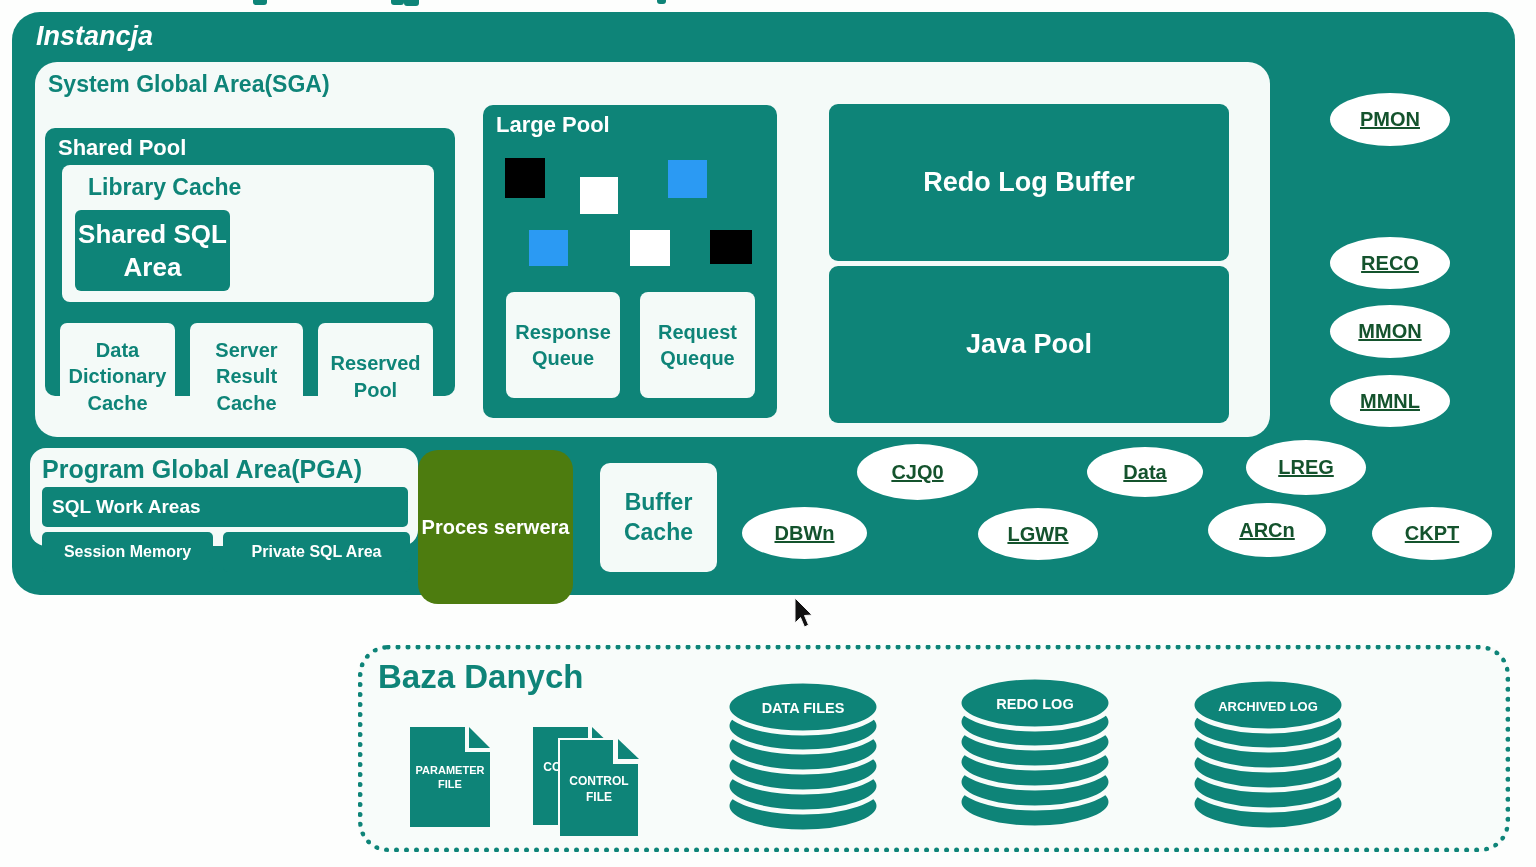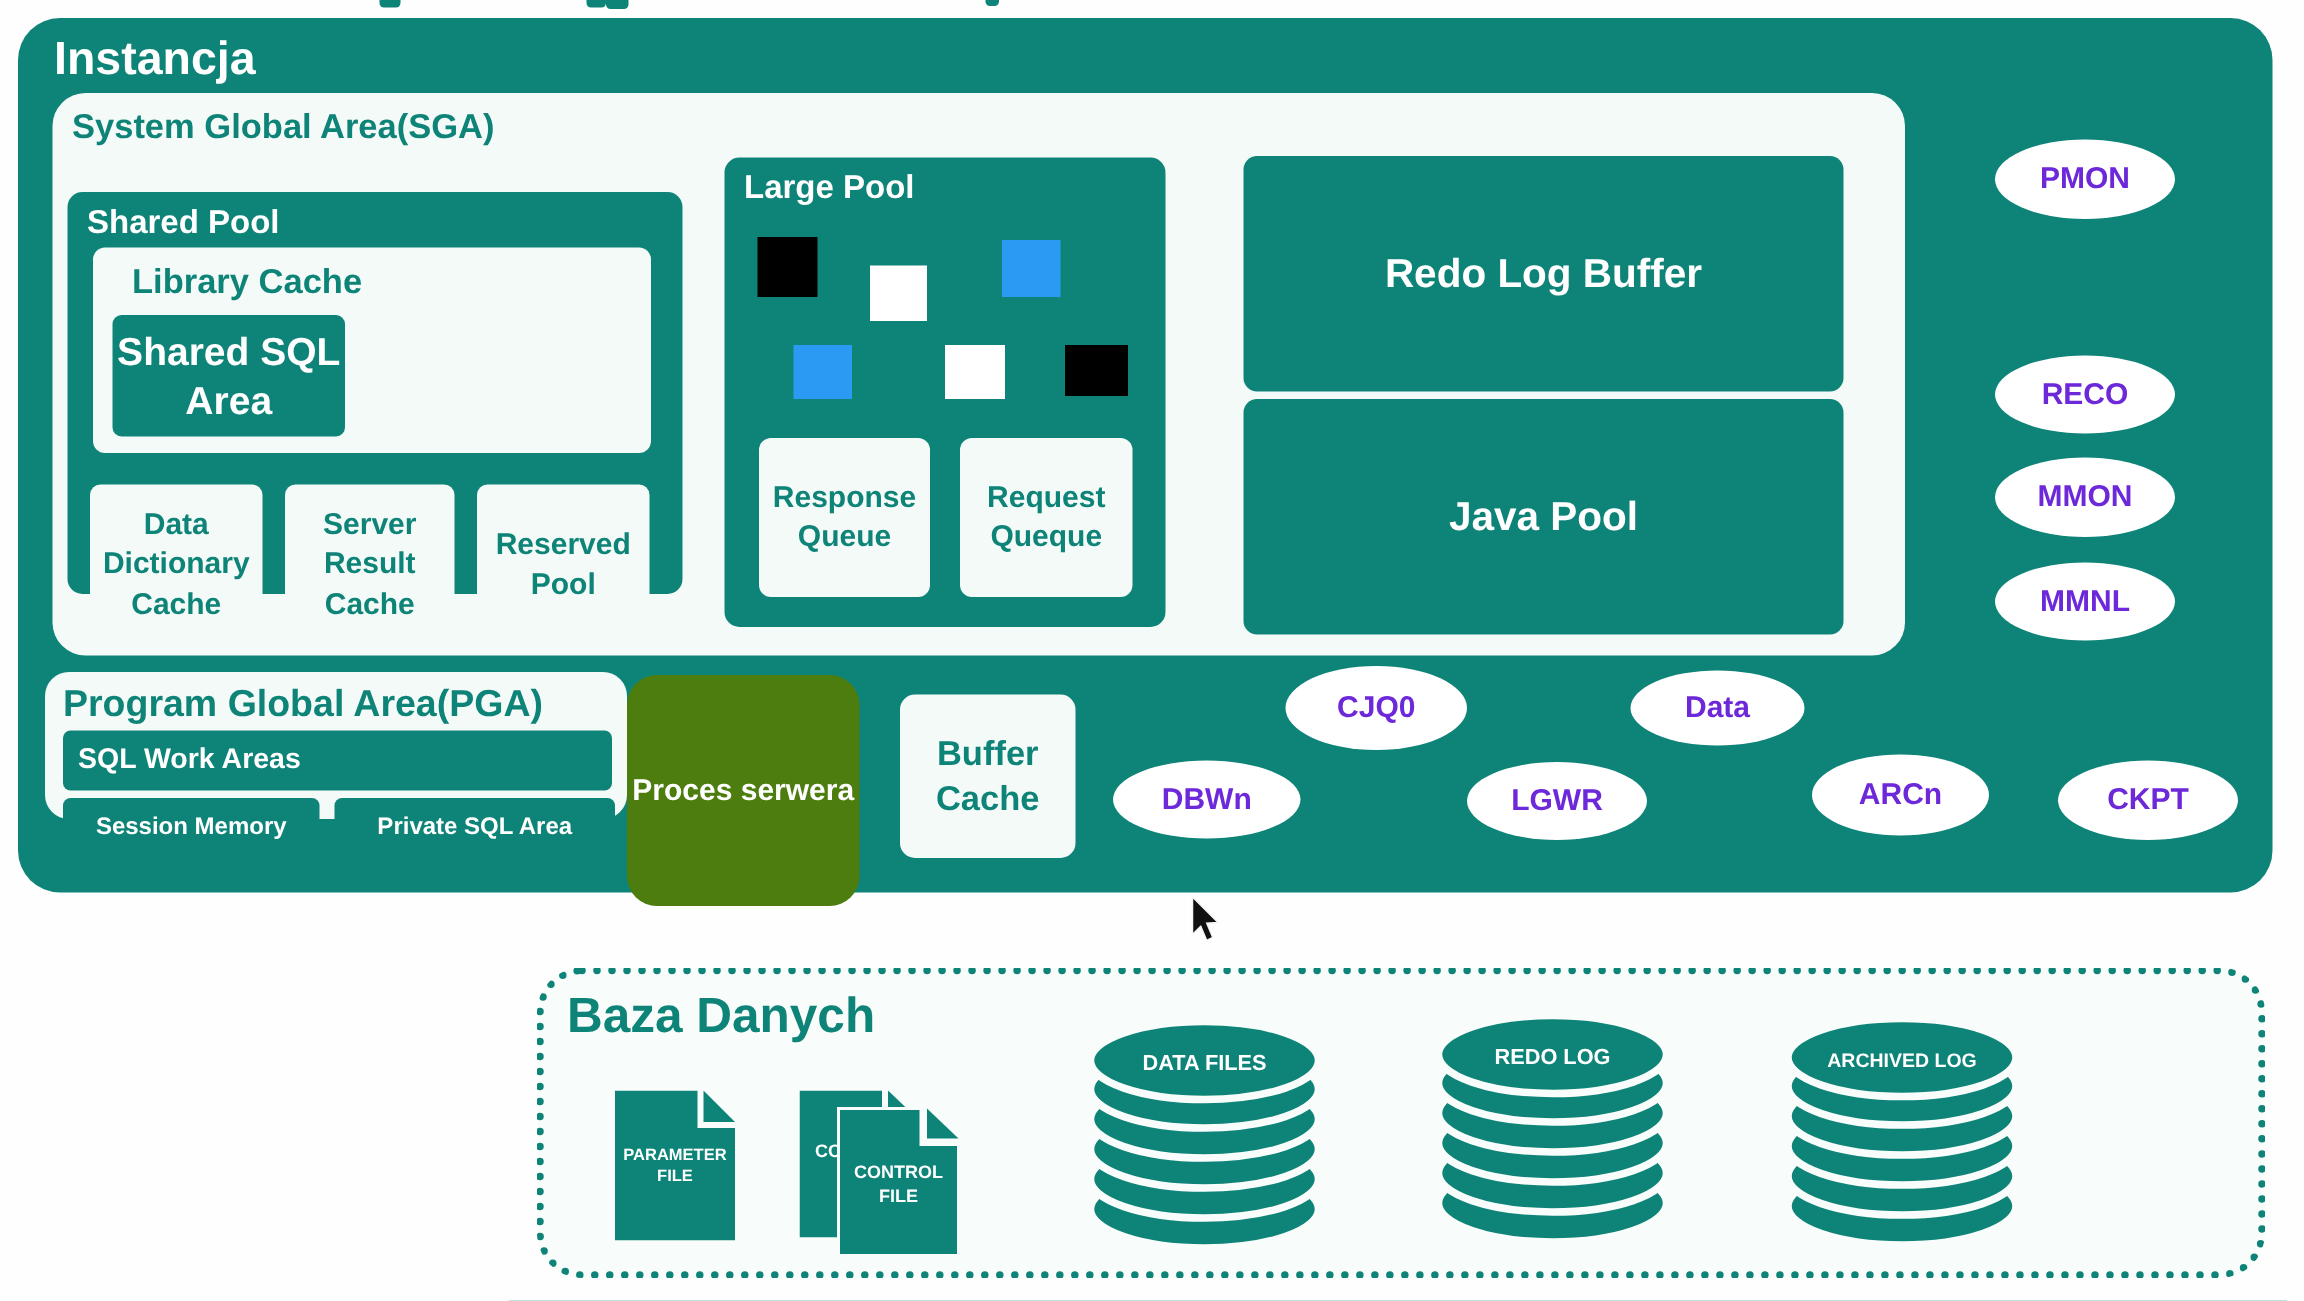--- a/index.html
+++ b/index.html
@@ -14,21 +14,21 @@
   .light-box{background:#f4faf8;}
   .flex-c{display:flex;align-items:center;justify-content:center;text-align:center;}
   .white-t{color:#ffffff;}
   .teal-t{color:#0e8478;}
 
   
   .artifact{background:#0e8478;border-radius:0 0 3px 3px;}
 
   
   .instance{left:12px;top:12px;width:1503px;height:583px;border-radius:28px;}
-  .instance-title{left:24px;top:10px;font-size:31px;line-height:1.1;}
+  .instance-title{left:24px;top:10px;font-size:27px;line-height:1.1;font-style:italic;}
 
   
   .sga{left:23px;top:50px;width:1235px;height:375px;border-radius:22px;}
   .sga-title{left:13px;top:9px;font-size:23px;}
 
   
   .shared-pool{left:10px;top:46px;width:410px;height:268px;border-radius:10px;margin-top:20px;}
   .sp-title{left:13px;top:7px;font-size:22px;}
   .library-cache{left:17px;top:37px;width:372px;height:137px;border-radius:8px;}
   .lc-title{left:26px;top:9px;font-size:23px;}
@@ -59,21 +59,21 @@
   .pga-title{left:12px;top:7px;font-size:25px;}
   .sql-work{left:12px;top:39px;width:366px;height:40px;border-radius:5px;font-size:19px;line-height:40px;padding-left:10px;box-sizing:border-box;}
   .sess-mem{left:12px;top:84px;width:171px;height:40px;border-radius:5px;font-size:16px;}
   .priv-sql-pga{left:193px;top:84px;width:187px;height:40px;border-radius:5px;font-size:16px;}
 
   
   .server-proc{left:406px;top:438px;width:155px;height:154px;border-radius:20px;background:#4d7c0f;font-size:20px;}
   .buffer-cache{left:588px;top:451px;width:117px;height:109px;border-radius:10px;font-size:23px;line-height:1.3;}
 
   
-  .oval{background:#ffffff;border-radius:50%;color:#6d28d9;font-size:20px;display:flex;align-items:center;justify-content:center;}
+  .oval{background:#ffffff;border-radius:50%;color:#14532d;font-size:20px;display:flex;align-items:center;justify-content:center;text-decoration:underline;}
 
   
   .database{left:358px;top:645px;width:1152px;height:207px;border:5px dotted #0e8478;border-radius:30px;box-sizing:border-box;background:#f8fcfa;}
   .db-title{left:15px;top:8px;font-size:33px;}
   .doc-label{text-align:center;color:#ffffff;line-height:1.3;}
   .cyl-label{fill:#ffffff;font-size:14.5px;font-weight:bold;font-family:"Liberation Sans",sans-serif;}
 </style>
 </head>
 <body>
 
@@ -129,20 +129,21 @@
 
     <div class="abs oval" style="left:1318px;top:81px;width:120px;height:53px;">PMON</div>
     <div class="abs oval" style="left:1318px;top:225px;width:120px;height:52px;">RECO</div>
     <div class="abs oval" style="left:1318px;top:293px;width:120px;height:53px;">MMON</div>
     <div class="abs oval" style="left:1318px;top:363px;width:120px;height:52px;">MMNL</div>
 
     <div class="abs oval" style="left:730px;top:495px;width:125px;height:52px;">DBWn</div>
     <div class="abs oval" style="left:845px;top:432px;width:121px;height:56px;">CJQ0</div>
     <div class="abs oval" style="left:966px;top:496px;width:120px;height:52px;">LGWR</div>
     <div class="abs oval" style="left:1075px;top:435px;width:116px;height:50px;">Data</div>
+    <div class="abs oval" style="left:1234px;top:428px;width:120px;height:55px;">LREG</div>
     <div class="abs oval" style="left:1196px;top:491px;width:118px;height:54px;">ARCn</div>
     <div class="abs oval" style="left:1360px;top:495px;width:120px;height:53px;">CKPT</div>
   </div>
 
   <svg class="abs" style="left:793px;top:597px;" width="22" height="32" viewBox="0 0 22 32">
     <path d="M2,1 L2,26 L7.5,20.5 L11.5,30 L15.5,28 L11.5,18.5 L19,18 Z" fill="#111111" stroke="#f5f5f5" stroke-width="1"></path>
   </svg>
 
   <div class="abs database">
     <div class="abs teal-t db-title">Baza Danych</div>

